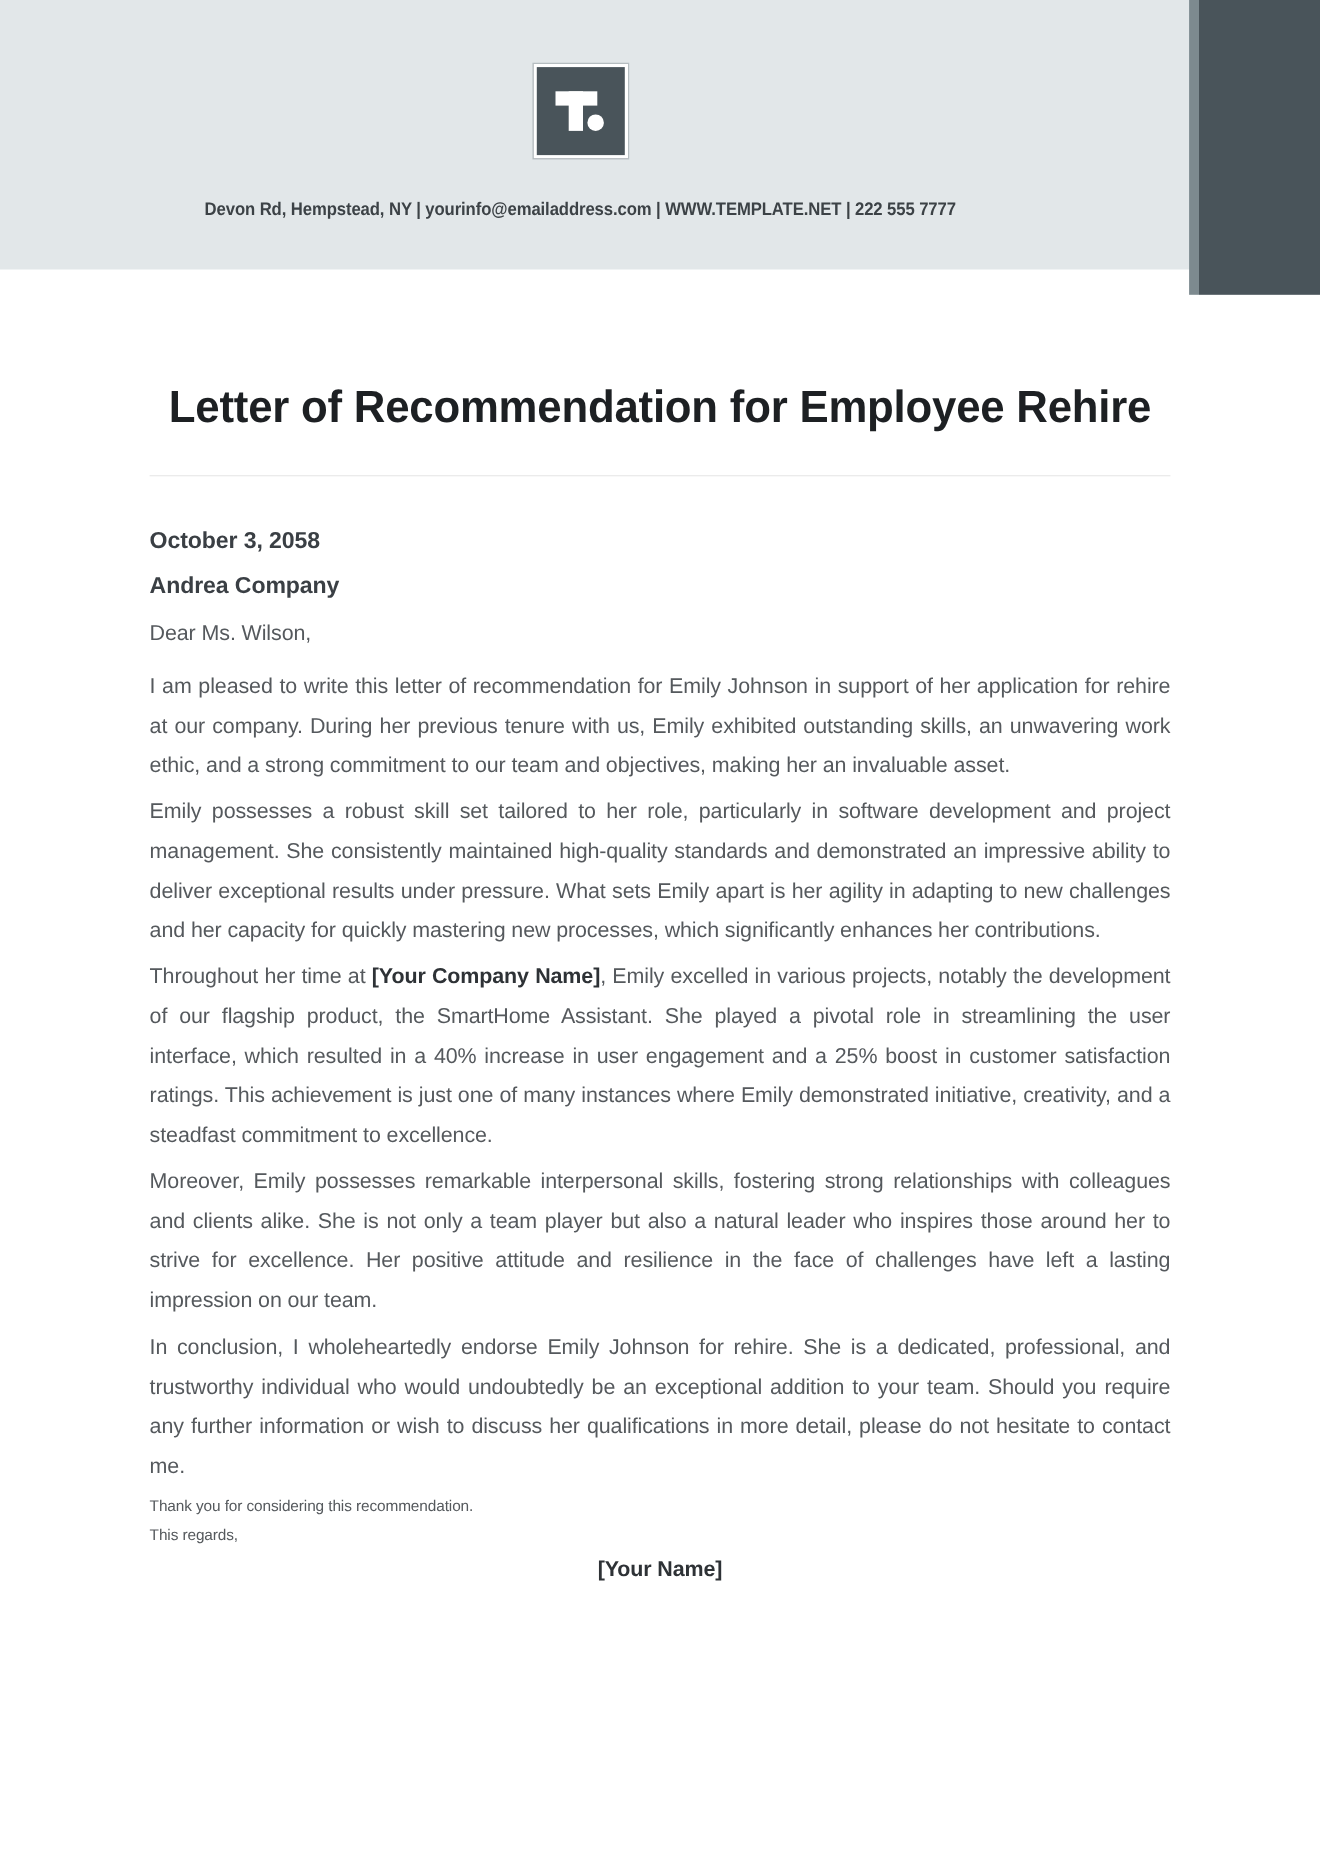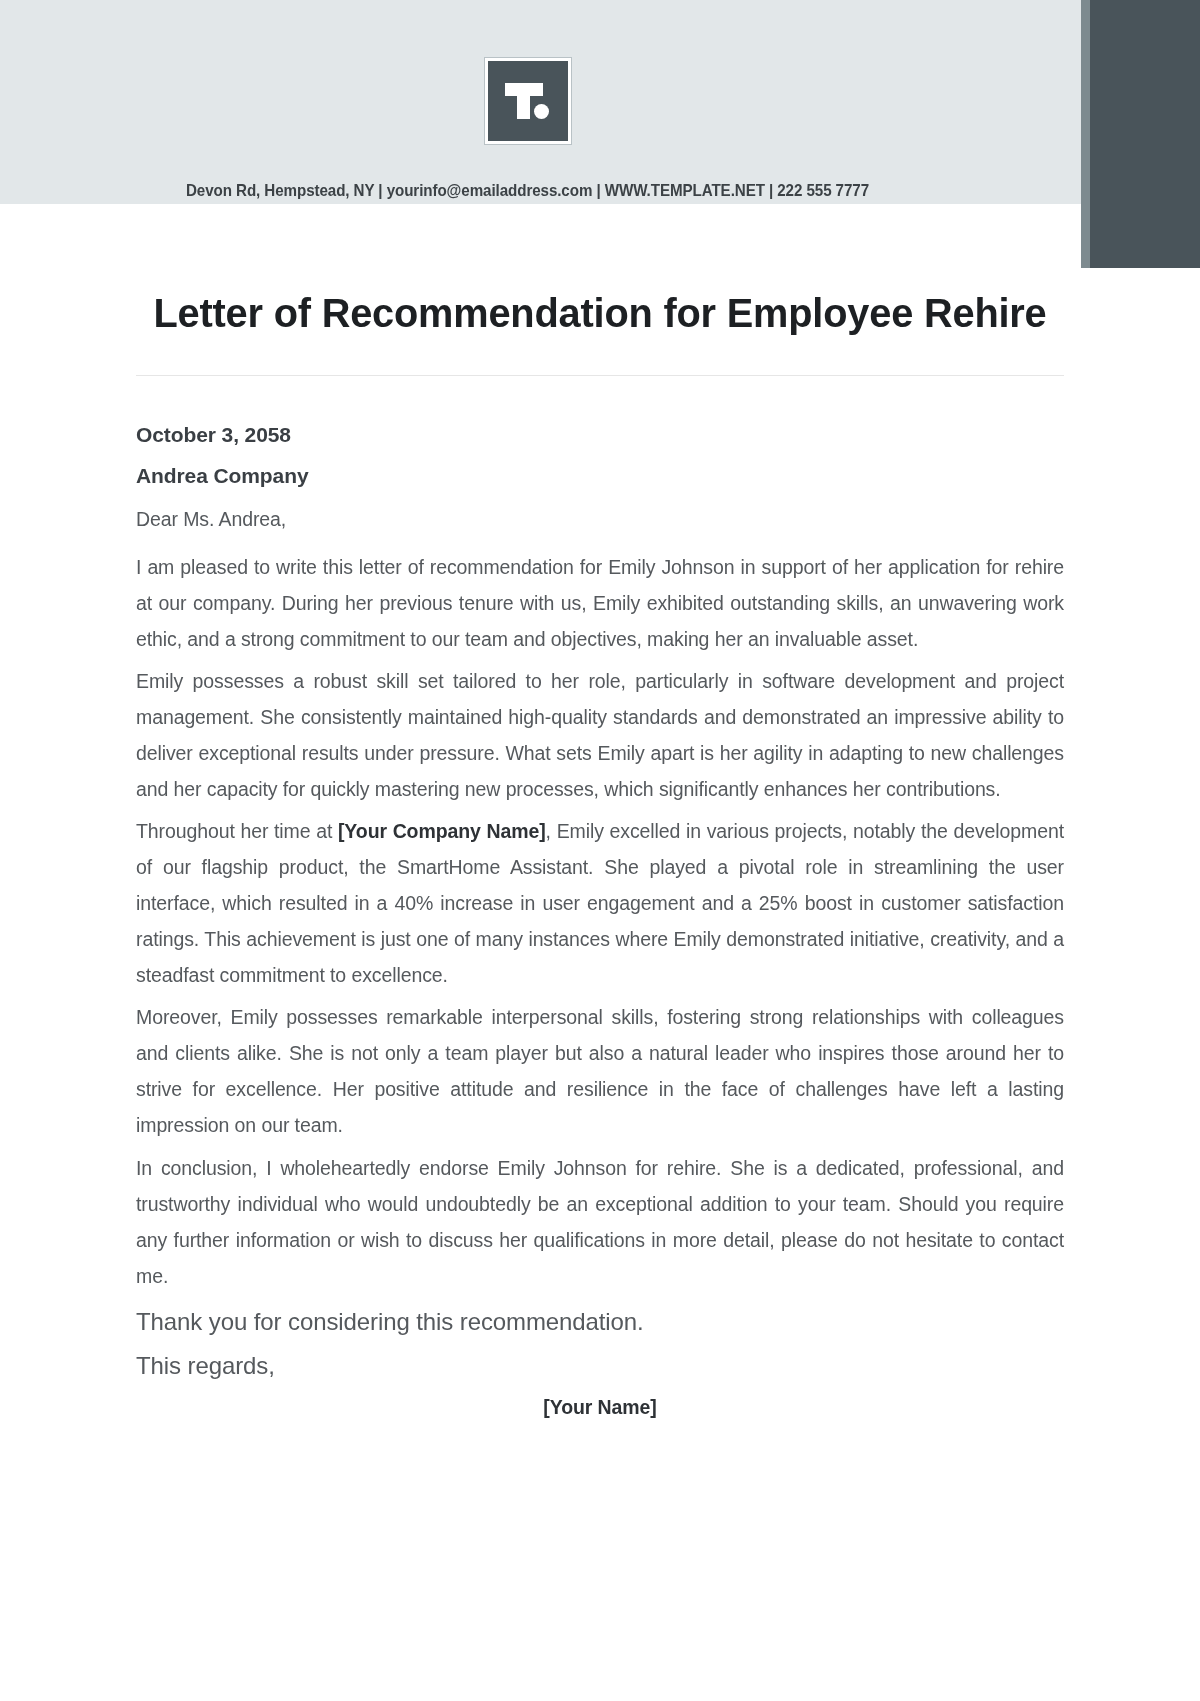--- a/index.html
+++ b/index.html
@@ -13,21 +13,21 @@
     background: #ffffff;
     font-family: "Liberation Sans", "DejaVu Sans", sans-serif;
     overflow: hidden;
     position: relative;
   }
 
   
   .header-band {
     position: relative;
     width: 1200px;
-    height: 204px;
+    height: 245px;
     background: #e2e7e9;
     box-sizing: border-box;
   }
   .header-accent-edge {
     position: absolute;
     top: 0;
     right: 110px;
     width: 9px;
     height: 268px;
     background: #7d8a8f;
@@ -104,21 +104,21 @@
     letter-spacing: -0.1px;
     color: #3c4246;
     transform: scaleX(0.92);
     transform-origin: center center;
   }
 
   
   .doc {
     position: relative;
     width: 1200px;
-    padding: 0;
+    padding: 16px;
     box-sizing: border-box;
   }
   .doc-inner {
     width: 928px;
     margin: 0 auto;
     padding-top: 86px;
   }
 
   .doc-title {
     font-family: "Liberation Sans Narrow", "Liberation Sans", sans-serif;
@@ -170,21 +170,21 @@
     text-align: justify;
     text-justify: inter-word;
     margin: 0 0 6px 0;
     letter-spacing: -0.1px;
   }
   .para b {
     color: #2e3236;
     font-weight: 700;
   }
   .closing {
-    font-size: 24px;
+    font-size: 14px;
     font-weight: 400;
     color: #55595d;
     line-height: 1.85;
     margin: 0;
     letter-spacing: -0.1px;
   }
   .signature {
     font-size: 19.5px;
     font-weight: 700;
     color: #2e3236;
@@ -217,21 +217,21 @@
 
     <h1 class="doc-title">Letter of Recommendation for Employee Rehire</h1>
 
     <div class="divider"></div>
 
     <p class="meta-line">October 3, 2058</p>
 
     <p class="meta-line">Andrea Company</p>
 
 
-    <p class="salutation">Dear Ms. Andrea,</p>
+    <p class="salutation">Dear Ms. Wilson,</p>
 
     <p class="para">I am pleased to write this letter of recommendation for Emily Johnson in support of her application for rehire at our company. During her previous tenure with us, Emily exhibited outstanding skills, an unwavering work ethic, and a strong commitment to our team and objectives, making her an invaluable asset.</p>
 
     <p class="para">Emily possesses a robust skill set tailored to her role, particularly in software development and project management. She consistently maintained high-quality standards and demonstrated an impressive ability to deliver exceptional results under pressure. What sets Emily apart is her agility in adapting to new challenges and her capacity for quickly mastering new processes, which significantly enhances her contributions.</p>
 
     <p class="para"><span>Throughout her time at </span><b>[Your Company Name]</b><span>, Emily excelled in various projects, notably the development of our flagship product, the SmartHome Assistant. She played a pivotal role in streamlining the user interface, which resulted in a 40% increase in user engagement and a 25% boost in customer satisfaction ratings. This achievement is just one of many instances where Emily demonstrated initiative, creativity, and a steadfast commitment to excellence.</span></p>
 
     <p class="para">Moreover, Emily possesses remarkable interpersonal skills, fostering strong relationships with colleagues and clients alike. She is not only a team player but also a natural leader who inspires those around her to strive for excellence. Her positive attitude and resilience in the face of challenges have left a lasting impression on our team.</p>
 
     <p class="para">In conclusion, I wholeheartedly endorse Emily Johnson for rehire. She is a dedicated, professional, and trustworthy individual who would undoubtedly be an exceptional addition to your team. Should you require any further information or wish to discuss her qualifications in more detail, please do not hesitate to contact me.</p>

